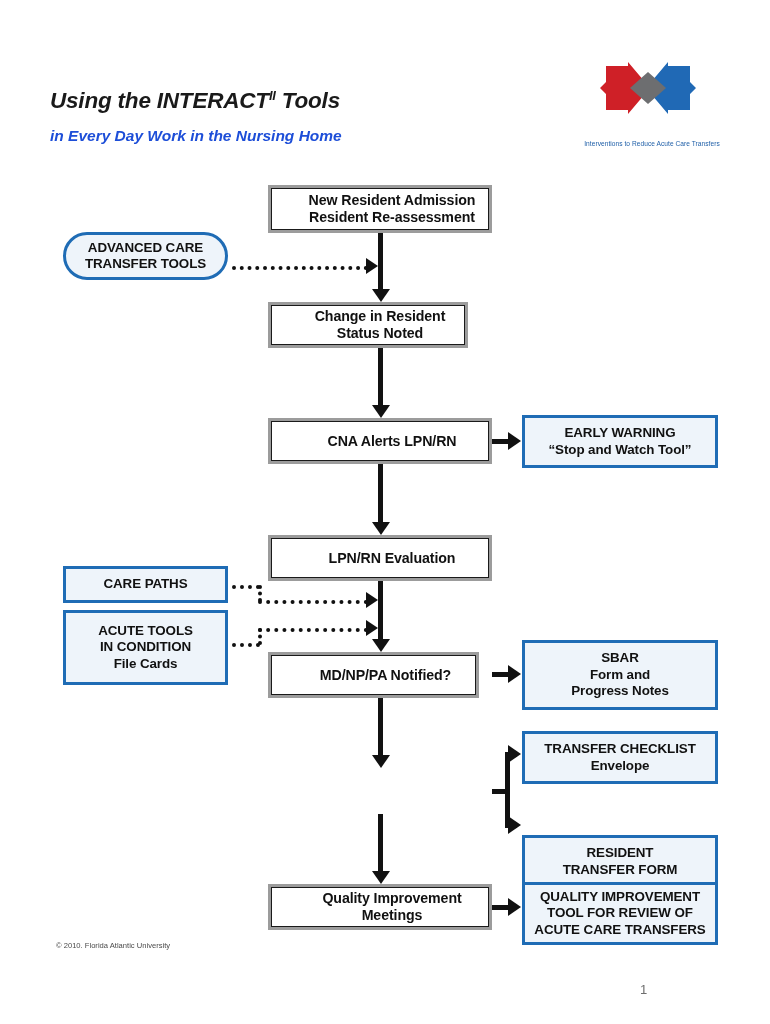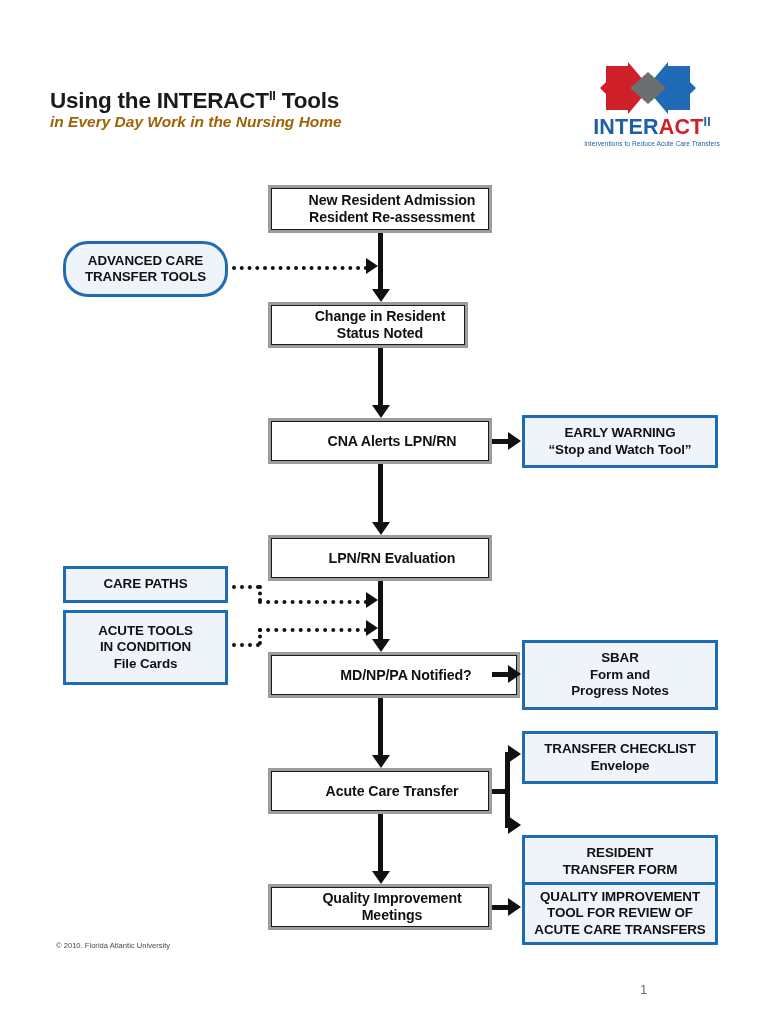--- a/index.html
+++ b/index.html
@@ -12,26 +12,26 @@
   #page {
     position: relative;
     width: 770px; height: 1024px;
     background: #ffffff;
   }
 
   
   .title-block { position: absolute; left: 50px; top: 88px; }
   .title-main {
     font-size: 22.5px; font-weight: bold; color: #1a1a1a;
-    letter-spacing: -0.2px; white-space: nowrap; line-height: 1.12;
+    letter-spacing: -0.2px; white-space: nowrap; line-height: 1.12; font-style: italic;
   }
   .title-main sup { font-size: 13px; vertical-align: super; font-weight: bold; }
   .title-sub {
-    font-size: 15.5px; font-weight: bold; font-style: italic; color: #a16207;
-    white-space: nowrap; margin-top: 0;
+    font-size: 15.5px; font-weight: bold; font-style: italic; color: #1d4ed8;
+    white-space: nowrap; margin-top: 14px;
   }
 
   
   .logo-wrap { position: absolute; left: 568px; top: 62px; width: 168px; height: 96px; }
   .logo-mark { position: absolute; left: 30px; top: 0px; width: 100px; height: 52px; }
   .logo-word {
     position: absolute; left: 0px; top: 54px; width: 168px;
     text-align: center; font-size: 21.5px; font-weight: bold;
     letter-spacing: 0.2px; line-height: 1;
   }
@@ -130,21 +130,20 @@
 
   <div class="logo-wrap">
     <svg class="logo-mark" viewBox="0 0 100 52" preserveAspectRatio="none" aria-hidden="true">
 
       <polygon points="8,4 30,4 30,0 52,26 30,52 30,48 8,48 8,32 2,26 8,20" fill="#cf2027"></polygon>
 
       <polygon points="92,4 70,4 70,0 48,26 70,52 70,48 92,48 92,32 98,26 92,20" fill="#2069b5"></polygon>
 
       <polygon points="50,10 68,26 50,42 32,26" fill="#6d6e70"></polygon>
     </svg>
-    <div class="logo-word"><span class="w-blue">INTER</span><span class="w-red">ACT</span><span class="w-sup">II</span></div>
     <div class="logo-tag">Interventions to Reduce Acute Care Transfers</div>
   </div>
 
   <div class="gbox" style="left:268px; top:185px; width:224px; height:48px;">
     <div class="gtxt">
       <span>New Resident Admission</span><br>
       <span>Resident Re-assessment</span>
     </div>
   </div>
 
@@ -156,27 +155,24 @@
   </div>
 
   <div class="gbox" style="left:268px; top:418px; width:224px; height:46px;">
     <div class="gtxt">CNA Alerts LPN/RN</div>
   </div>
 
   <div class="gbox" style="left:268px; top:535px; width:224px; height:46px;">
     <div class="gtxt">LPN/RN Evaluation</div>
   </div>
 
-  <div class="gbox" style="left:268px; top:652px; width:252px; height:46px;">
+  <div class="gbox" style="left:268px; top:652px; width:211px; height:46px;">
     <div class="gtxt">MD/NP/PA Notified?</div>
   </div>
 
-  <div class="gbox" style="left:268px; top:768px; width:224px; height:46px;">
-    <div class="gtxt">Acute Care Transfer</div>
-  </div>
 
   <div class="gbox" style="left:268px; top:884px; width:224px; height:46px;">
     <div class="gtxt">
       <span>Quality Improvement</span><br>
       <span>Meetings</span>
     </div>
   </div>
 
   <div class="vline" style="left:378px; top:233px; height:56px;"></div>
   <div class="arrow-down" style="left:372px; top:289px;"></div>
@@ -189,21 +185,21 @@
 
   <div class="vline" style="left:378px; top:581px; height:58px;"></div>
   <div class="arrow-down" style="left:372px; top:639px;"></div>
 
   <div class="vline" style="left:378px; top:698px; height:57px;"></div>
   <div class="arrow-down" style="left:372px; top:755px;"></div>
 
   <div class="vline" style="left:378px; top:814px; height:57px;"></div>
   <div class="arrow-down" style="left:372px; top:871px;"></div>
 
-  <div class="bbox" style="left:63px; top:241px; width:165px; height:56px;border-radius:25px;">
+  <div class="bbox" style="left:63px; top:232px; width:165px; height:48px;border-radius:25px;">
     <div class="btxt">
       <span>ADVANCED CARE</span><br>
       <span>TRANSFER TOOLS</span>
     </div>
   </div>
 
   <div class="dot-h" style="left:232px; top:266px; width:136px;"></div>
   <div class="arrow-right-sm" style="left:366px; top:258px;"></div>
 
   <div class="bbox" style="left:63px; top:566px; width:165px; height:37px;">

